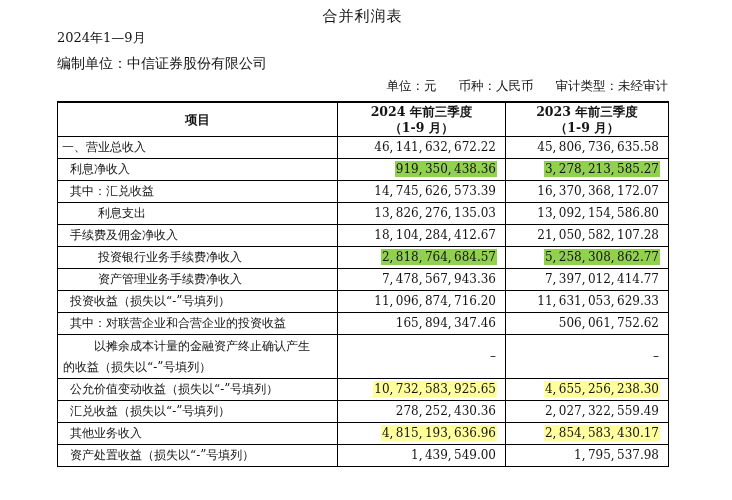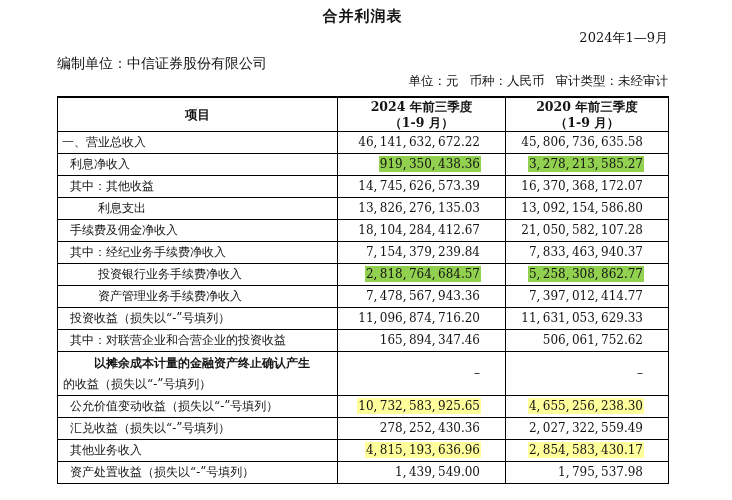--- a/index.html
+++ b/index.html
@@ -14,41 +14,42 @@
     font-family:"DejaVu Serif","Liberation Serif",serif;
     color:var(--text-color);
   }
   .page{position:relative;width:732px;height:500px;}
   .doc-title{
     margin-top:7px;
     margin-left:57px;
     width:611px;
     text-align:center;
     font-size:15px;
-    font-weight:bold;
+    font-weight:normal;
     letter-spacing:1px;
   }
   .doc-subtitle{
     margin-top:3px;
     margin-left:57px;
     width:611px;
-    text-align:right;
+    text-align:left;
     font-size:13px;
   }
   .prepared-line{
     margin-top:8px;
     margin-left:57px;
     font-size:14px;
   }
   .meta-line{
+    margin-top:5px;
     margin-left:57px;
     width:611px;
     display:flex;
     justify-content:flex-end;
-    gap:11px;
+    gap:22px;
     font-size:12.5px;
   }
   table.statement{
     margin-top:6px;
     margin-left:57px;
     width:611px;
     table-layout:fixed;
     border-collapse:collapse;
     font-size:12px;
   }
@@ -67,25 +68,25 @@
     text-align:center;
     line-height:1.25;
     padding:1px 2px;
   }
   tbody td{height:22px;line-height:1.1;}
   tbody tr.two-line td{height:44px;}
   td.item-cell{padding:1px 8px 1px 4px;text-align:left;}
   td.item-cell.indent-0{padding-left:4px;}
   td.item-cell.indent-1{padding-left:12px;}
   td.item-cell.indent-2{padding-left:40px;}
-  td.item-cell .line1{padding-left:32px;line-height:1.7;font-weight:bold;}
+  td.item-cell .line1{padding-left:32px;line-height:1.7;}
   td.item-cell .line2{padding-left:1px;line-height:1.7;}
   td.value-cell{
     text-align:right;
-    padding:1px 24px 1px 2px;
+    padding:1px 8px 1px 2px;
     font-size:12px;
     white-space:nowrap;
   }
   td.value-cell span{padding:1px 1px;}
   td.value-cell span.hl-green{background:var(--hl-green);}
   td.value-cell span.hl-yellow{background:var(--hl-yellow);margin-top:24px;}
 </style>
 </head>
 <body>
 
@@ -111,55 +112,50 @@
     <thead>
       <tr>
         <th>
           <span>项目</span>
         </th>
         <th>
           <span>2024 年前三季度</span><br>
           <span>（1-9 月）</span>
         </th>
         <th>
-          <span>2020 年前三季度</span><br>
+          <span>2023 年前三季度</span><br>
           <span>（1-9 月）</span>
         </th>
       </tr>
     </thead>
     <tbody id="table-body">
         <tr>
           <td class="item-cell indent-0">一、营业总收入</td>
           <td class="value-cell"><span>46, 141, 632, 672.22</span></td>
           <td class="value-cell"><span>45, 806, 736, 635.58</span></td>
         </tr>
         <tr>
           <td class="item-cell indent-1">利息净收入</td>
           <td class="value-cell"><span class="hl-green">919, 350, 438.36</span></td>
           <td class="value-cell"><span class="hl-green">3, 278, 213, 585.27</span></td>
         </tr>
         <tr>
-          <td class="item-cell indent-1">其中：其他收益</td>
+          <td class="item-cell indent-1">其中：汇兑收益</td>
           <td class="value-cell"><span>14, 745, 626, 573.39</span></td>
           <td class="value-cell"><span>16, 370, 368, 172.07</span></td>
         </tr>
         <tr>
           <td class="item-cell indent-2">利息支出</td>
           <td class="value-cell"><span>13, 826, 276, 135.03</span></td>
           <td class="value-cell"><span>13, 092, 154, 586.80</span></td>
         </tr>
         <tr>
           <td class="item-cell indent-1">手续费及佣金净收入</td>
           <td class="value-cell"><span>18, 104, 284, 412.67</span></td>
           <td class="value-cell"><span>21, 050, 582, 107.28</span></td>
-        </tr>
-        <tr>
-          <td class="item-cell indent-1">其中：经纪业务手续费净收入</td>
-          <td class="value-cell"><span>7, 154, 379, 239.84</span></td>
-          <td class="value-cell"><span>7, 833, 463, 940.37</span></td>
         </tr>
         <tr>
           <td class="item-cell indent-2">投资银行业务手续费净收入</td>
           <td class="value-cell"><span class="hl-green">2, 818, 764, 684.57</span></td>
           <td class="value-cell"><span class="hl-green">5, 258, 308, 862.77</span></td>
         </tr>
         <tr>
           <td class="item-cell indent-2">资产管理业务手续费净收入</td>
           <td class="value-cell"><span>7, 478, 567, 943.36</span></td>
           <td class="value-cell"><span>7, 397, 012, 414.77</span></td>

